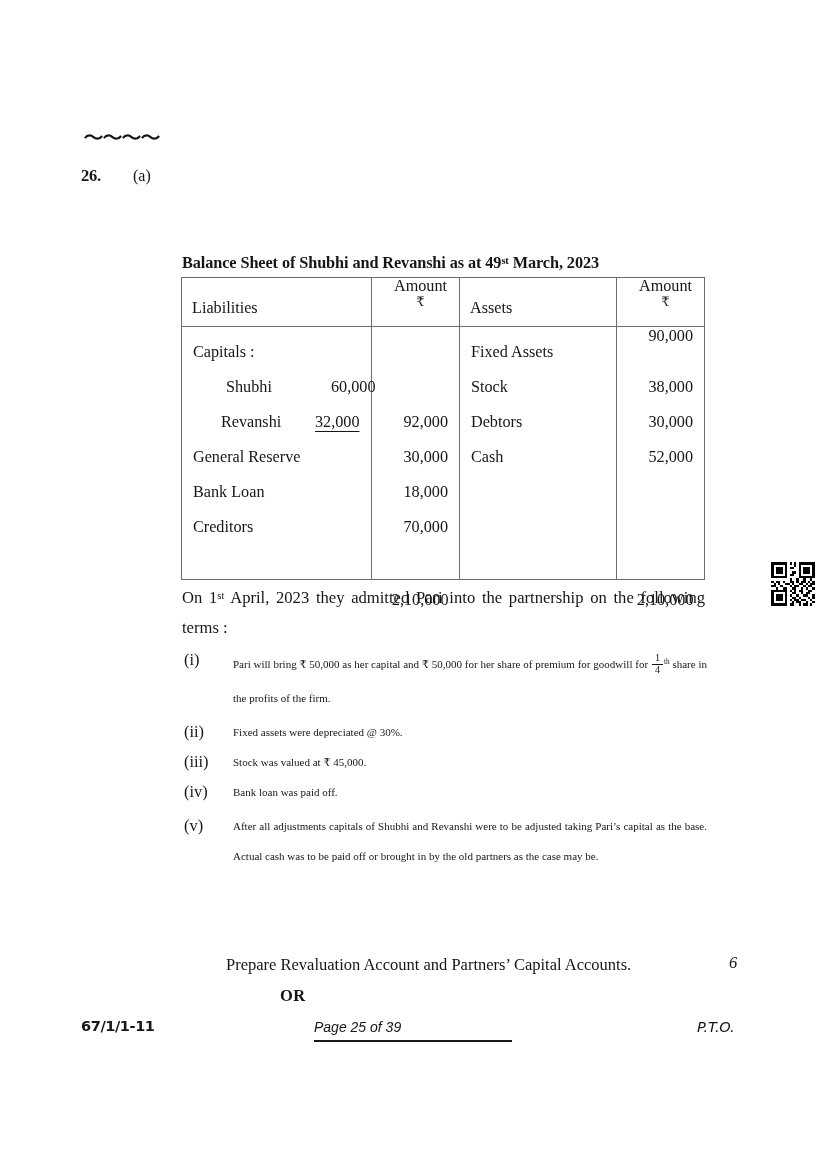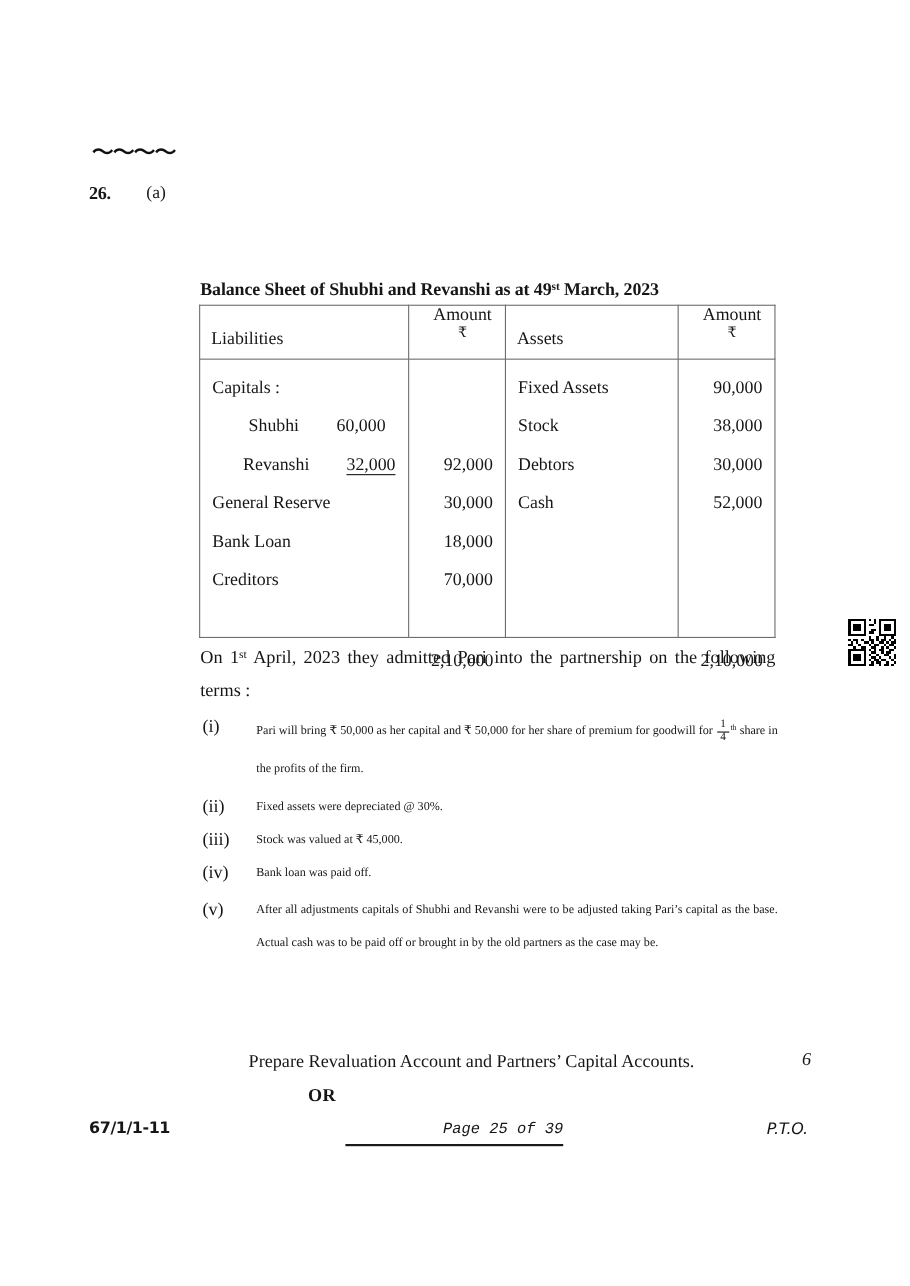--- a/index.html
+++ b/index.html
@@ -260,24 +260,24 @@
     font-size: 14.5px;
     font-weight: bold;
     font-family: "DejaVu Sans", sans-serif;
     letter-spacing: -0.4px;
   }
   .footer-page {
     position: absolute;
     left: 314px;
     top: 1019px;
     width: 198px;
-    text-align: right;
+    text-align: left;
     font-size: 14px;
     font-style: italic;
-    font-family: Liberation Mono, monospace;
+    font-family: Liberation Sans, sans-serif;
   }
   .footer-rule {
     position: absolute;
     left: 314px;
     top: 1040px;
     width: 198px;
     height: 2px;
     background: #1a1a1a;
   }
   .footer-pto {
@@ -328,21 +328,21 @@
         </th>
       </tr>
     </thead>
     <tbody>
       <tr>
 
         <td class="body-cell">
           <div class="cell-inner">
             <span class="ln left" style="top:17px;">Capitals :</span>
             <span class="ln indent" style="top:52px;">Shubhi</span>
-            <span class="ln" style="top:52px;left:124px;">60,000</span>
+            <span class="ln" style="top:52px;left:149px;">60,000</span>
             <span class="ln indent" style="top:87px;left:39px;">Revanshi</span>
             <span class="ln uline" style="top:87px;left:133px;">32,000</span>
             <span class="ln left" style="top:122px;">General Reserve</span>
             <span class="ln left" style="top:157px;">Bank Loan</span>
             <span class="ln left" style="top:192px;">Creditors</span>
           </div>
         </td>
 
         <td class="body-cell">
           <div class="cell-inner">
@@ -357,21 +357,21 @@
           <div class="cell-inner">
             <span class="ln left" style="top:17px;">Fixed Assets</span>
             <span class="ln left" style="top:52px;">Stock</span>
             <span class="ln left" style="top:87px;">Debtors</span>
             <span class="ln left" style="top:122px;">Cash</span>
           </div>
         </td>
 
         <td class="body-cell">
           <div class="cell-inner">
-            <span class="ln right" style="top:17px;">90,000</span>
+            <span class="ln right" style="top:1px;">90,000</span>
             <span class="ln right" style="top:52px;">38,000</span>
             <span class="ln right" style="top:87px;">30,000</span>
             <span class="ln right" style="top:122px;">52,000</span>
           </div>
         </td>
       </tr>
       <tr class="total-row">
         <td></td>
         <td class="amt">
           <span class="total-val">2,10,000</span>

